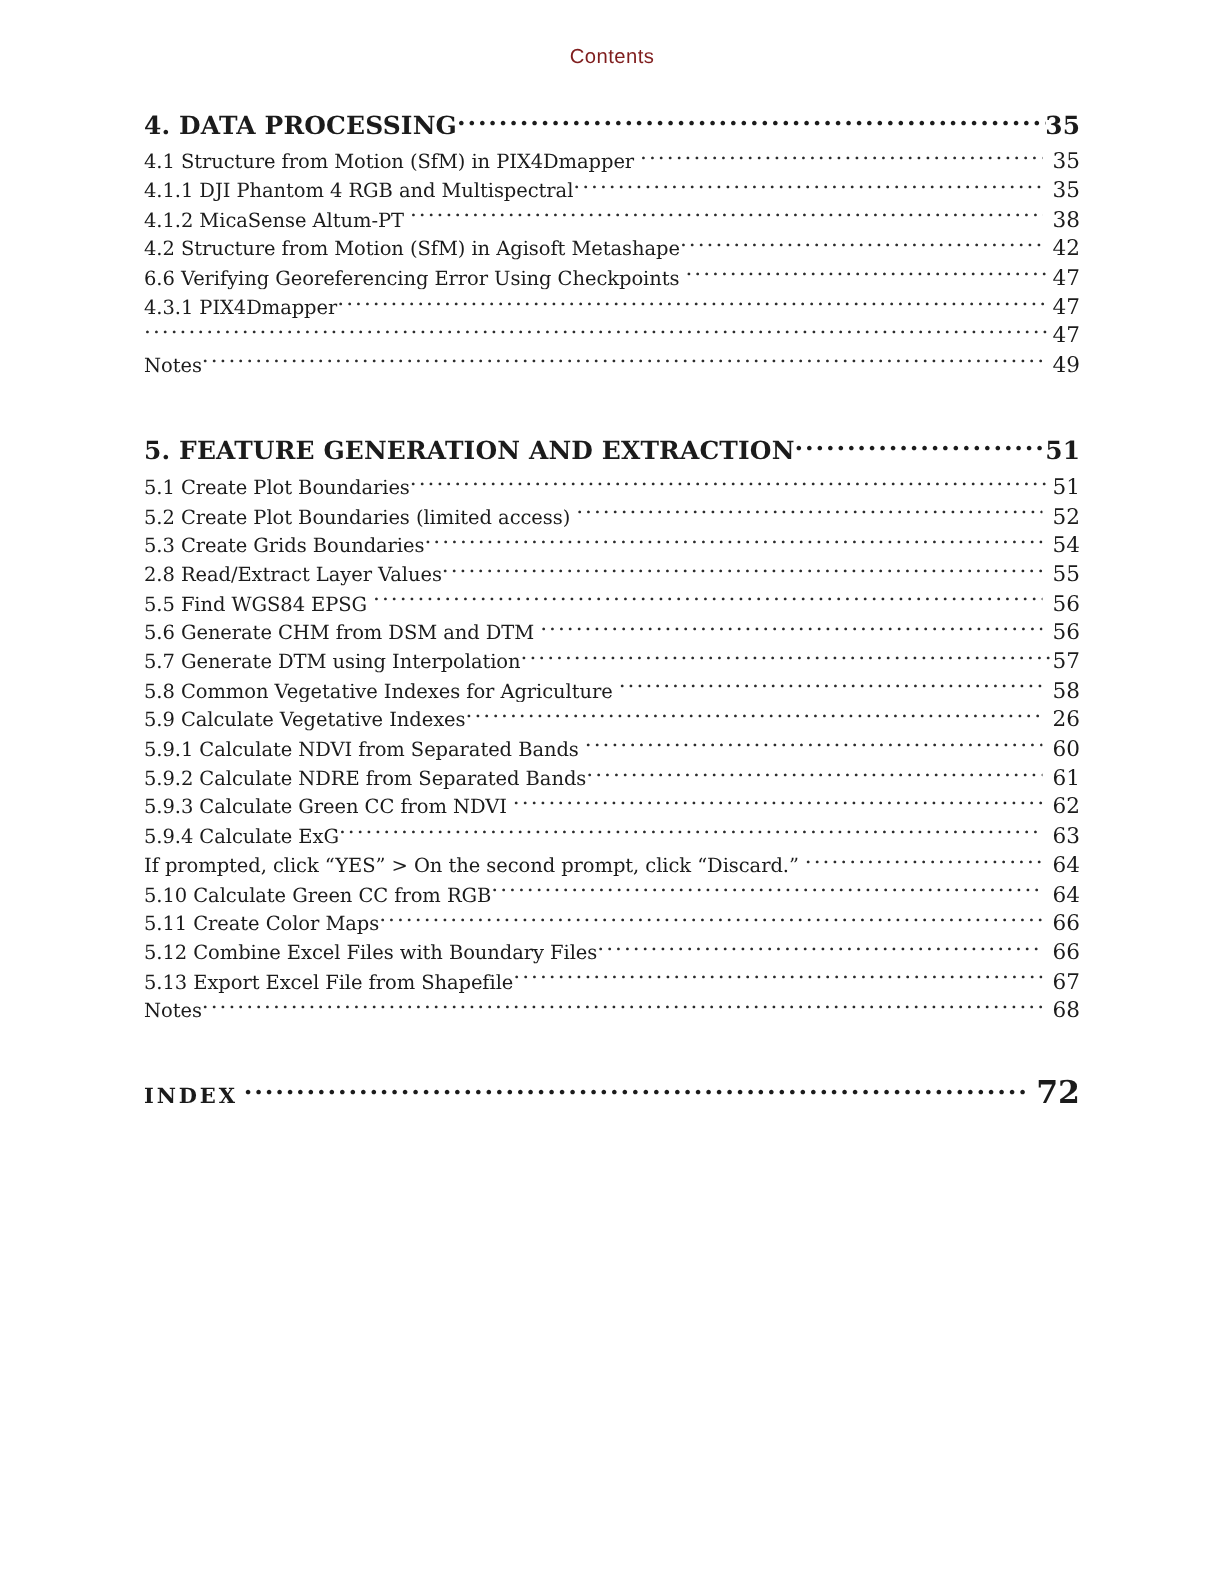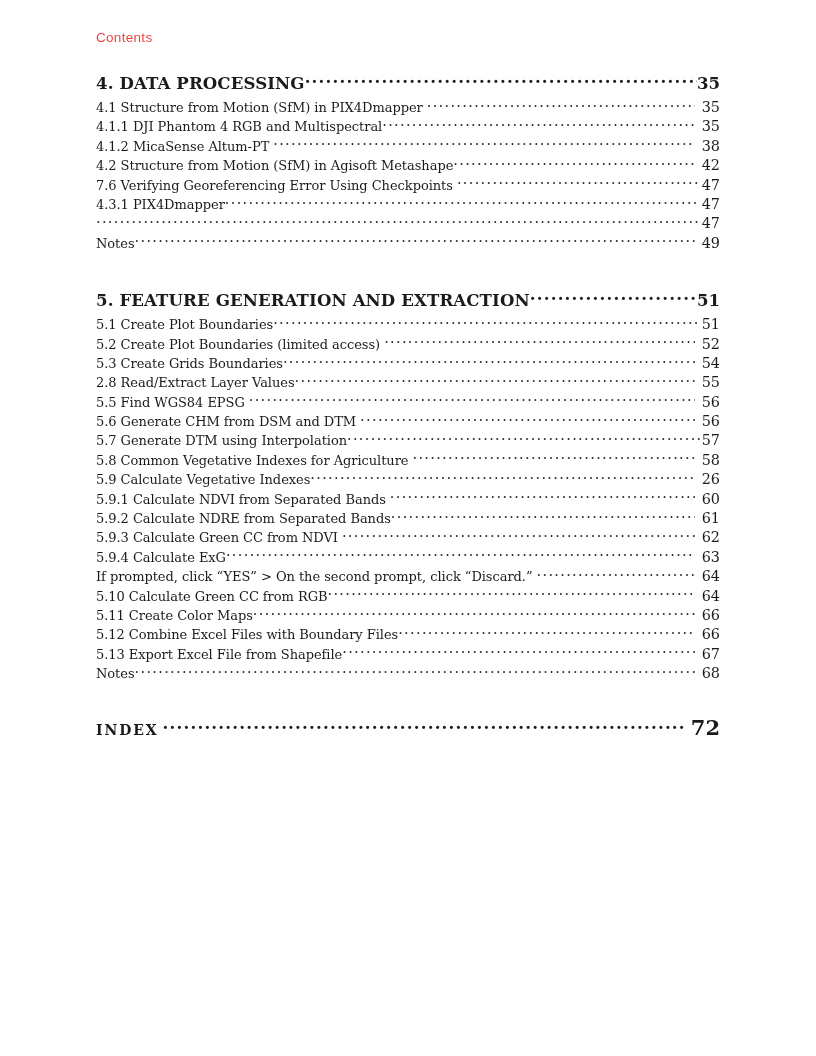--- a/index.html
+++ b/index.html
@@ -21,25 +21,25 @@
     inset: 0;
     background: #ffffff;
   }
 
   
   .running-head {
     position: absolute;
     top: 30px;
     left: 96px;
     right: 96px;
-    text-align: left;
+    text-align: center;
     font-family: "Liberation Sans", sans-serif;
     font-size: 13.5px;
     letter-spacing: 0.3px;
-    color: #ef4444;
+    color: #7f1d1d;
   }
 
   
   .toc {
     position: absolute;
     top: 72px;
     left: 96px;
     width: 624px;
   }
 
@@ -169,21 +169,21 @@
           <span class="title">4.1.2 MicaSense Altum-PT</span>
           <span class="leader"></span>
           <span class="pageno">38</span>
         </div>
         <div class="entry gap-after-leader">
           <span class="title">4.2 Structure from Motion (SfM) in Agisoft Metashape</span>
           <span class="leader"></span>
           <span class="pageno">42</span>
         </div>
         <div class="entry gap-before-leader">
-          <span class="title">7.6 Verifying Georeferencing Error Using Checkpoints</span>
+          <span class="title">6.6 Verifying Georeferencing Error Using Checkpoints</span>
           <span class="leader"></span>
           <span class="pageno">47</span>
         </div>
         <div class="entry">
           <span class="title">4.3.1 PIX4Dmapper</span>
           <span class="leader"></span>
           <span class="pageno">47</span>
         </div>
         <div class="entry gap-before-leader">
           <span class="leader"></span>

